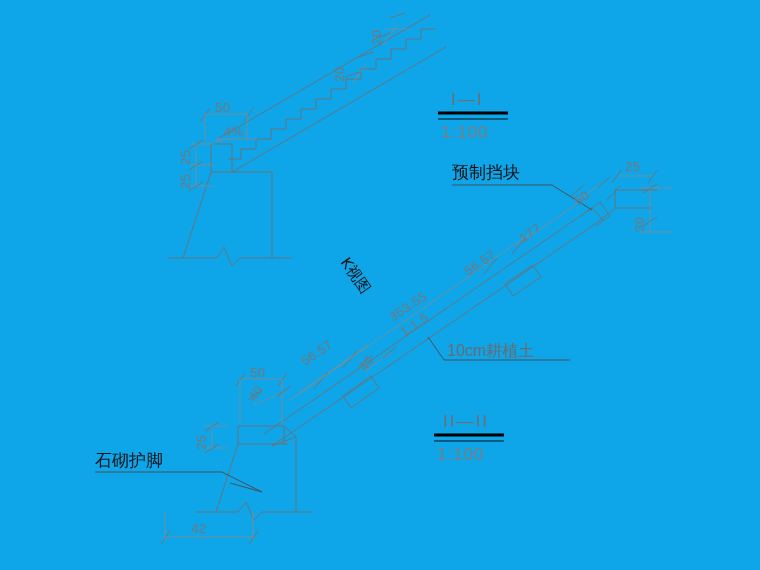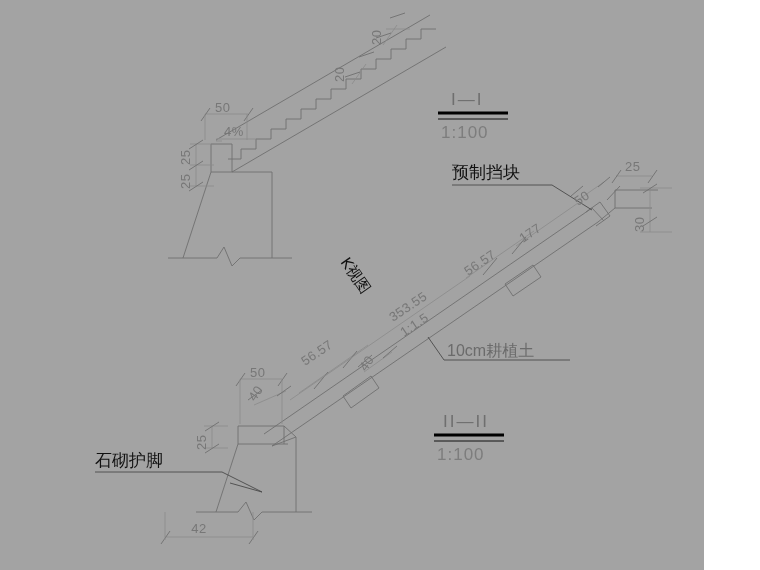--- a/index.html
+++ b/index.html
@@ -8,23 +8,23 @@
     background: #ffffff;
   }
   body {
     width: 760px;
     height: 570px;
     font-family: "Liberation Sans", sans-serif;
     overflow: hidden;
   }
   #drawing-root {
     position: relative;
-    width: 704px;
+    width: 760px;
     height: 570px;
-    background: #a3a3a3;
+    background: #0ea5e9;
     text-decoration: underline;
   }
   svg.cad {
     position: absolute;
     top: 0;
     left: 0;
     width: 760px;
     height: 570px;
   }
   .ln {

